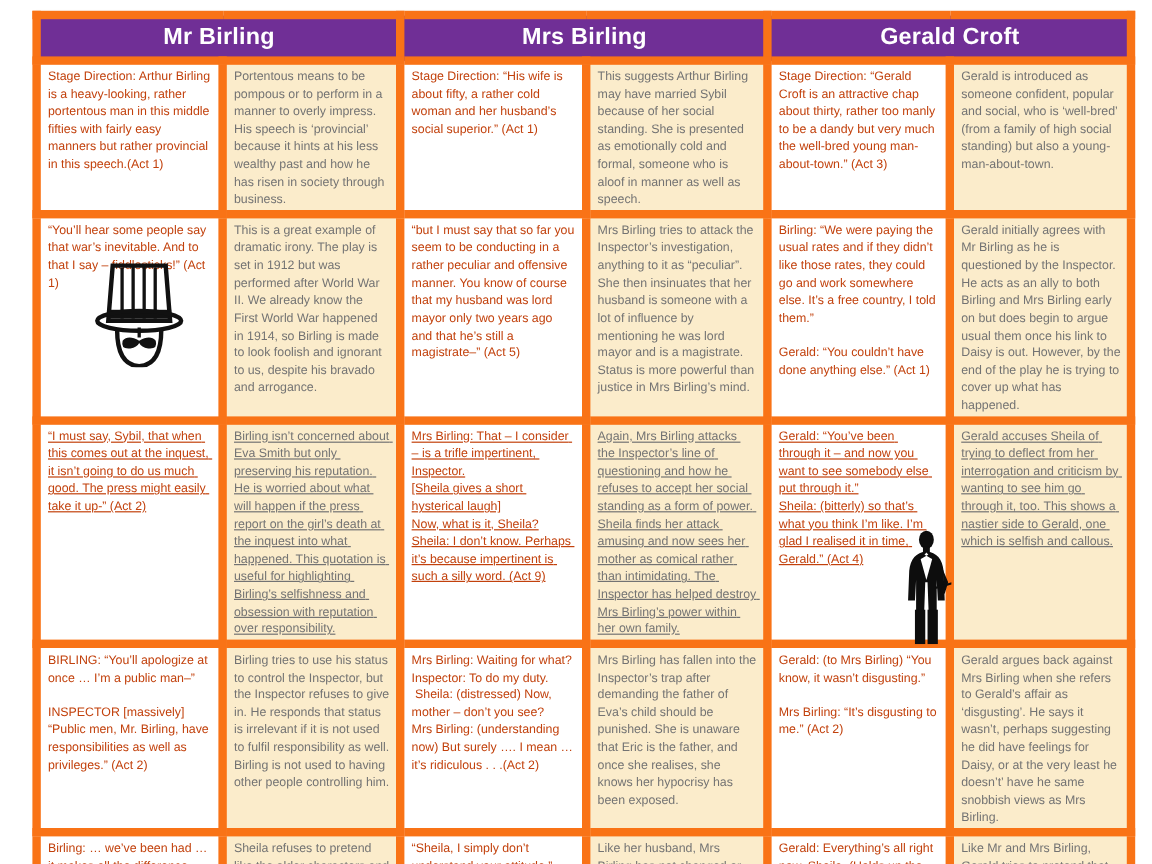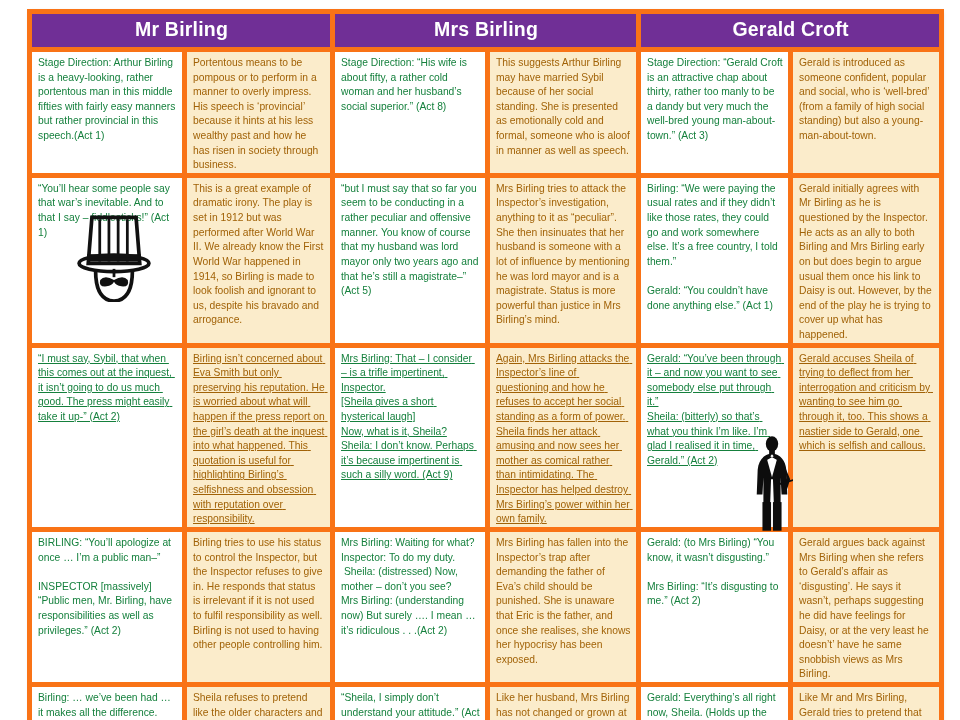--- a/index.html
+++ b/index.html
@@ -32,45 +32,45 @@
   }
 
   table.grid {
     border-collapse: collapse;
     table-layout: fixed;
     width: 912px;
   }
 
   table.grid th,
   table.grid td {
-    border: 5px solid #f97316;
+    border: 7px solid #f97316;
     vertical-align: top;
     padding: 4px 5px 0 6px;
     box-sizing: border-box;
   }
 
   th.hdr {
     background: #702f96;
     color: #ffffff;
     font-size: 19.5px;
     font-weight: bold;
     text-align: center;
     height: 38px;
     vertical-align: middle;
     padding: 2px 4px;
     letter-spacing: 0.2px;
   }
 
   td.quote {
     background: #ffffff;
-    color: #15803d;
+    color: #c2410c;
   }
   td.analysis {
     background: #fbeccb;
-    color: #a16207;
+    color: #737373;
   }
 
   .cell-txt {
     font-size: 10.3px;
     line-height: 1.42;
     white-space: pre-wrap;
     word-wrap: break-word;
     display: block;
   }
 
@@ -144,21 +144,21 @@
               <span class="cell-txt">Stage Direction: Arthur Birling is a heavy-looking, rather portentous man in this middle fifties with fairly easy manners but rather provincial in this speech.(Act 1)</span>
             </div>
           </td>
           <td class="analysis">
             <div class="cellbox">
               <span class="cell-txt">Portentous means to be pompous or to perform in a manner to overly impress. His speech is ‘provincial’ because it hints at his less wealthy past and how he has risen in society through business.</span>
             </div>
           </td>
           <td class="quote">
             <div class="cellbox">
-              <span class="cell-txt">Stage Direction: “His wife is about fifty, a rather cold woman and her husband’s social superior.” (Act 8)</span>
+              <span class="cell-txt">Stage Direction: “His wife is about fifty, a rather cold woman and her husband’s social superior.” (Act 1)</span>
             </div>
           </td>
           <td class="analysis">
             <div class="cellbox">
               <span class="cell-txt">This suggests Arthur Birling may have married Sybil because of her social standing. She is presented as emotionally cold and formal, someone who is aloof in manner as well as speech.</span>
             </div>
           </td>
           <td class="quote">
             <div class="cellbox">
               <span class="cell-txt">Stage Direction: “Gerald Croft is an attractive chap about thirty, rather too manly to be a dandy but very much the well-bred young man-about-town.” (Act 3)</span>
@@ -247,21 +247,21 @@
             </div>
           </td>
           <td class="analysis">
             <div class="cellbox">
               <span class="cell-txt">Again, Mrs Birling attacks the Inspector’s line of questioning and how he refuses to accept her social standing as a form of power. Sheila finds her attack amusing and now sees her mother as comical rather than intimidating. The Inspector has helped destroy Mrs Birling’s power within her own family.</span>
             </div>
           </td>
           <td class="quote">
             <div class="cellbox">
               <span class="cell-txt">Gerald: “You’ve been through it – and now you want to see somebody else put through it.”
-Sheila: (bitterly) so that’s what you think I’m like. I’m glad I realised it in time, Gerald.” (Act 2)</span>
+Sheila: (bitterly) so that’s what you think I’m like. I’m glad I realised it in time, Gerald.” (Act 4)</span>
               <svg class="art art-gentleman" viewBox="0 0 44 100">
                 <g fill="#0d0d0d">
 
                   <ellipse cx="22" cy="9" rx="6.5" ry="8"></ellipse>
 
                   <rect x="19" y="15" width="6" height="5"></rect>
 
                   <path d="M22 19 C13 20 8 26 7 36 L6 62 L12 62 L13 44 L13 74 L20 74 L21 46 L23 46 L24 74 L31 74 L31 44 L32 62 L38 62 L37 36 C36 26 31 20 22 19 Z"></path>
 
                   <path d="M22 20 L17 26 L22 44 L27 26 Z" fill="#ffffff"></path>

